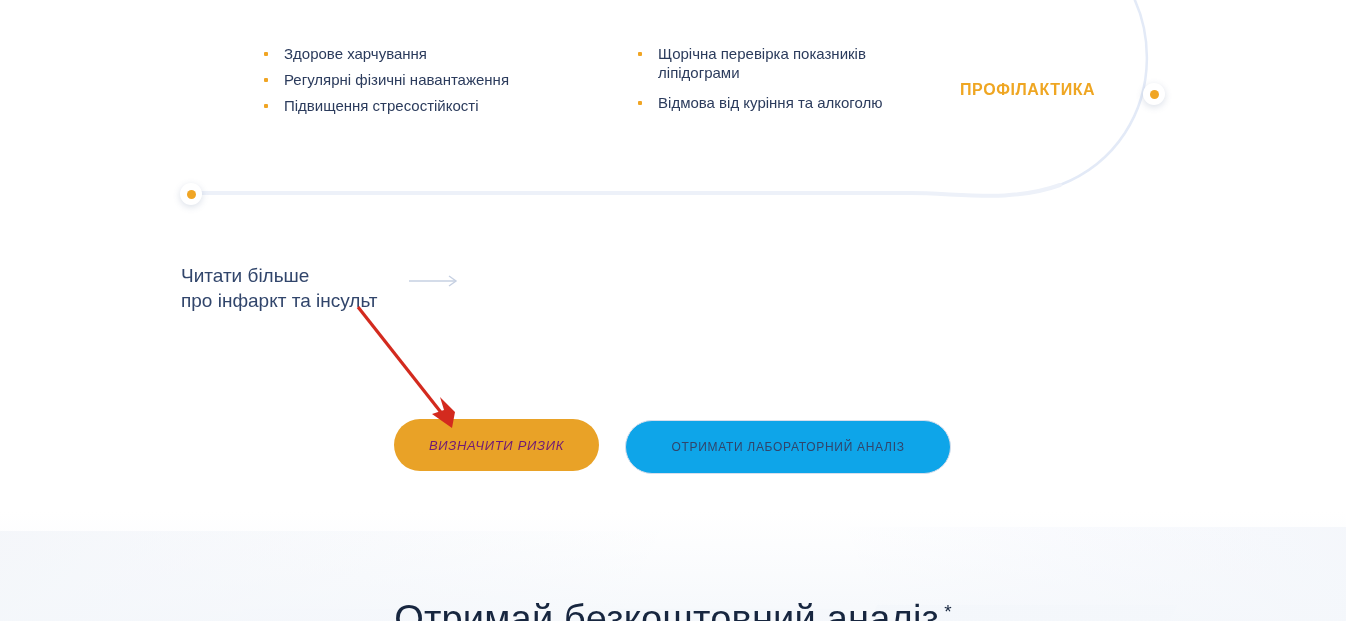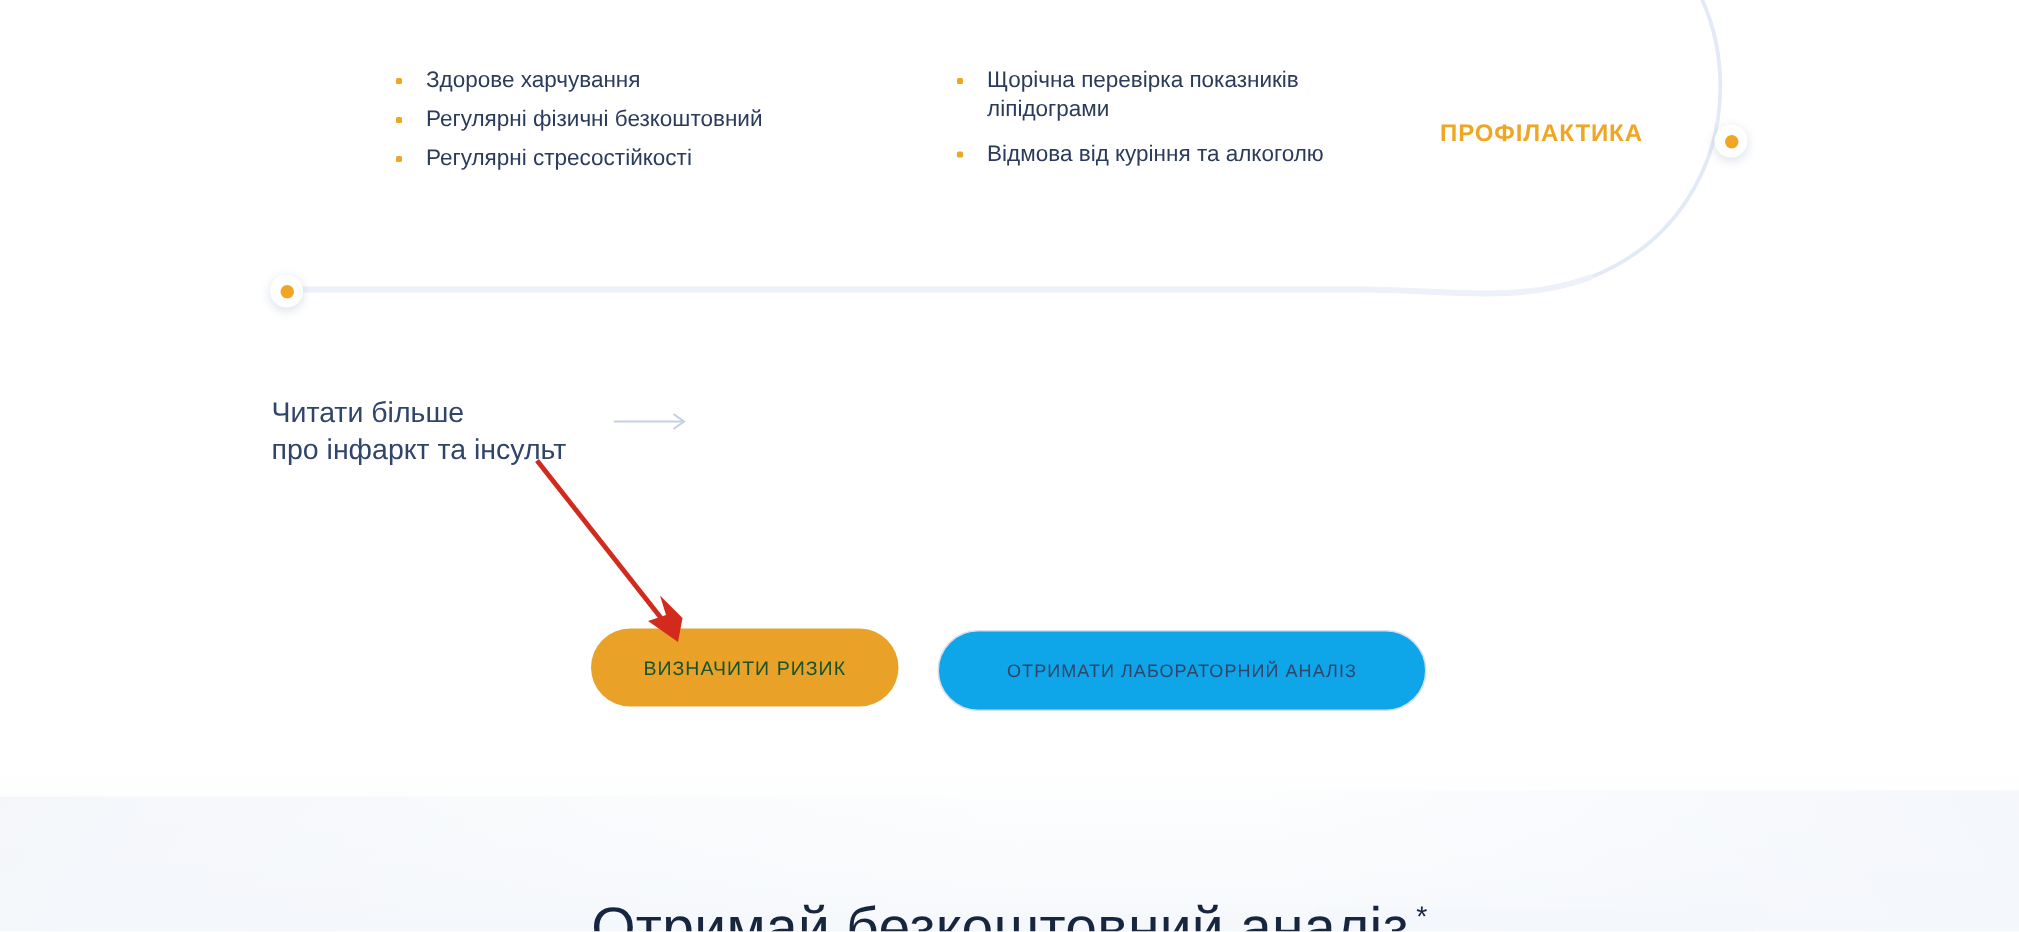--- a/index.html
+++ b/index.html
@@ -212,25 +212,26 @@
     cursor: pointer;
     font-family: inherit;
     letter-spacing: 0.7px;
     white-space: nowrap;
   }
   .btn-primary {
     width: 205px;
     height: 52px;
     border-radius: 26px;
     background: #E9A227;
-    color: #14532d;
+    color: #701a75;
     font-size: 13px;
     display: flex;
     align-items: center;
     justify-content: center;
+    font-style: italic;
   }
   .btn-secondary {
     width: 326px;
     height: 54px;
     margin-top: 1px;
     border-radius: 27px;
     background: #0ea5e9;
     border: 1px solid #D6DEEC;
     color: #31456B;
     font-size: 12px;
@@ -292,22 +293,22 @@
   <div class="node-dot node-dot-right"></div>
   <div class="node-dot node-dot-left"></div>
 
   <div class="content">
 
     <div class="stage-label">ПРОФІЛАКТИКА</div>
 
     <div class="benefits">
       <div class="benefit-col col-a">
         <div class="benefit-item">Здорове харчування</div>
-        <div class="benefit-item">Регулярні фізичні безкоштовний</div>
-        <div class="benefit-item">Регулярні стресостійкості</div>
+        <div class="benefit-item">Регулярні фізичні навантаження</div>
+        <div class="benefit-item">Підвищення стресостійкості</div>
       </div>
       <div class="benefit-col col-b">
         <div class="benefit-item two-line">Щорічна перевірка показників ліпідограми</div>
         <div class="benefit-item">Відмова від куріння та алкоголю</div>
       </div>
     </div>
 
     <div class="read-more-block">
       <div class="read-more-text">Читати більше
 про інфаркт та інсульт</div>

